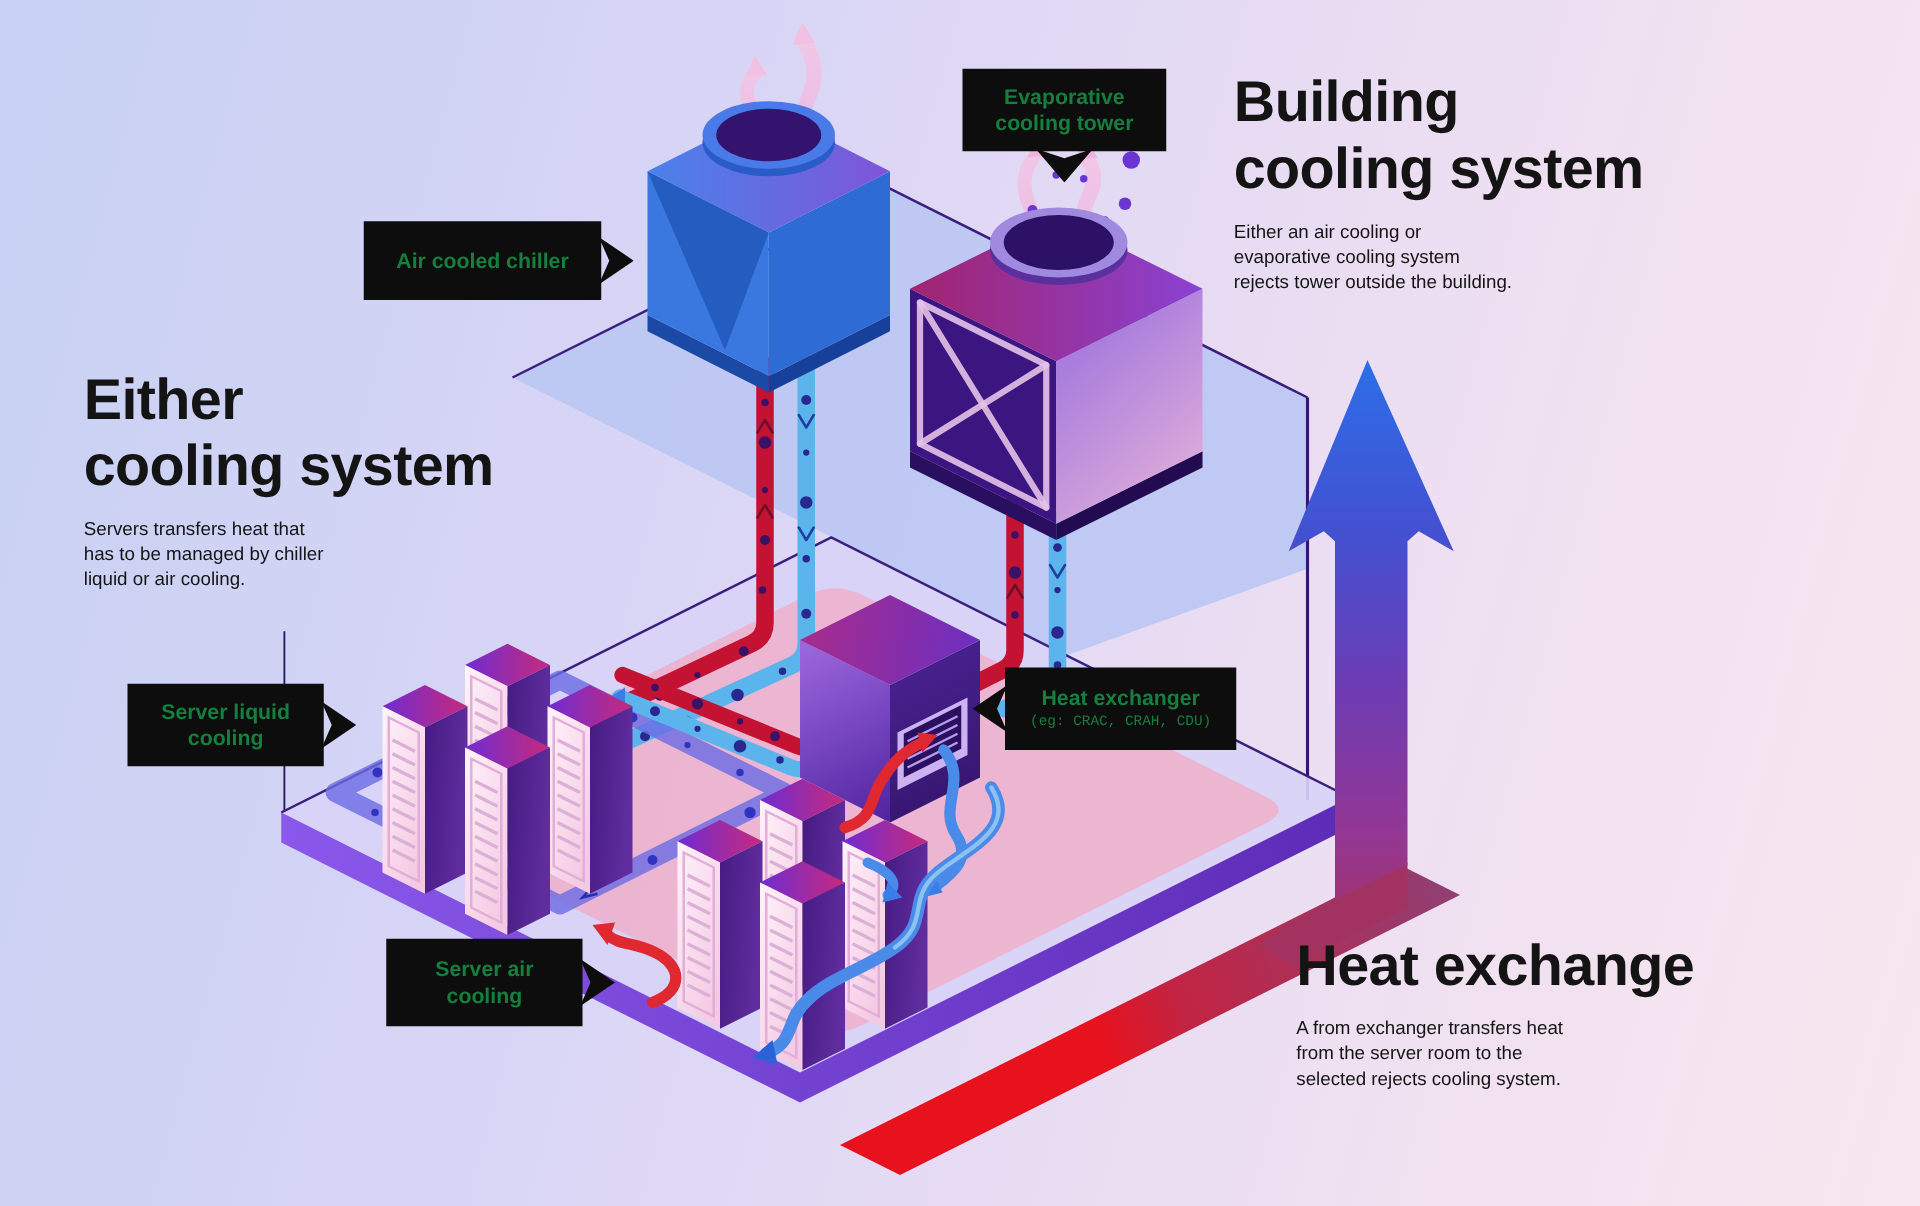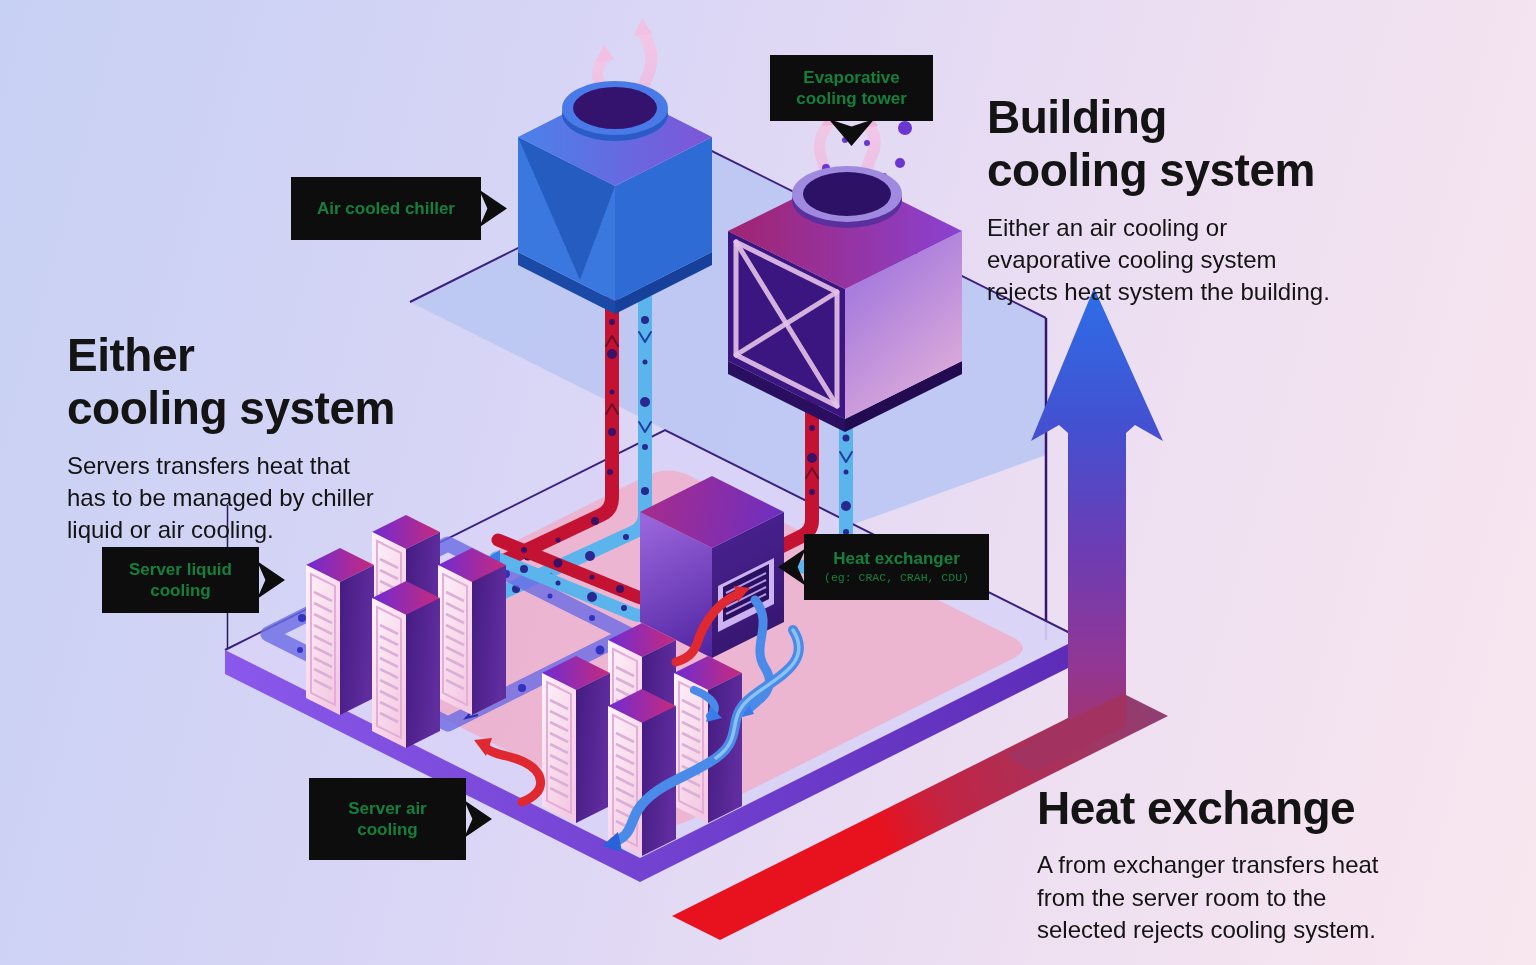--- a/index.html
+++ b/index.html
@@ -4,23 +4,23 @@
 <style>
   html,body{margin:0;padding:0;}
   .scene{
     position:relative;width:1536px;height:965px;overflow:hidden;
     font-family:"Liberation Sans",sans-serif;
     background:linear-gradient(105deg,#c7d1f3 0%,#d8d5f6 34%,#ecdef2 66%,#f9e7ef 100%);
   }
   .scene svg{position:absolute;left:0;top:0;}
 
   
-  .tblock{position:absolute;color:#141414;margin-top:36px;}
+  .tblock{position:absolute;color:#141414;}
   .tblock h1{margin:0;font-size:46px;line-height:1.16;font-weight:700;letter-spacing:-0.5px;}
-  .tblock .body{margin-top:14px;font-size:24px;line-height:1.34;font-weight:400;}
+  .tblock .body{margin-top:14px;font-size:15px;line-height:1.34;font-weight:400;}
   .tblock .body div{white-space:nowrap;}
 
   
   .callout{
     position:absolute;background:#0d0d0d;color:#15803d;
     display:flex;flex-direction:column;align-items:center;justify-content:center;
     text-align:center;font-size:17px;font-weight:700;line-height:1.25;
   }
   .callout .sub{font-size:11.5px;font-weight:400;margin-top:2px;font-family:Liberation Mono, monospace;}
   .callout::after{content:'';position:absolute;background:#0d0d0d;}
@@ -326,21 +326,21 @@
 </div>
 
 <div class="tblock" style="left:987px;top:55px;width:470px;">
   <h1>
     <div>Building</div>
     <div>cooling system</div>
   </h1>
   <div class="body">
     <div>Either an air cooling or</div>
     <div>evaporative cooling system</div>
-    <div>rejects heat system the building.</div>
+    <div>rejects tower outside the building.</div>
   </div>
 </div>
 
 <div class="tblock" style="left:1037px;top:746px;width:470px;">
   <h1>Heat exchange</h1>
   <div class="body">
     <div>A from exchanger transfers heat</div>
     <div>from the server room to the</div>
     <div>selected rejects cooling system.</div>
   </div>
@@ -351,21 +351,21 @@
 </div>
 
 <div class="callout tail-right" style="left:291px;top:177px;width:190px;height:63px;">
   <div style="white-space:nowrap;">Air cooled chiller</div>
 </div>
 
 <div class="callout tail-right" style="left:102px;top:547px;width:157px;height:66px;">
   <div style="width:120px;">Server liquid cooling</div>
 </div>
 
-<div class="callout tail-right" style="left:309px;top:778px;width:157px;height:82px;">
+<div class="callout tail-right" style="left:309px;top:751px;width:157px;height:70px;">
   <div style="width:110px;">Server air cooling</div>
 </div>
 
 <div class="callout tail-left" style="left:804px;top:534px;width:185px;height:66px;">
   <div>Heat exchanger</div>
   <div class="sub">(eg: CRAC, CRAH, CDU)</div>
 </div>
 
 </div>
 

